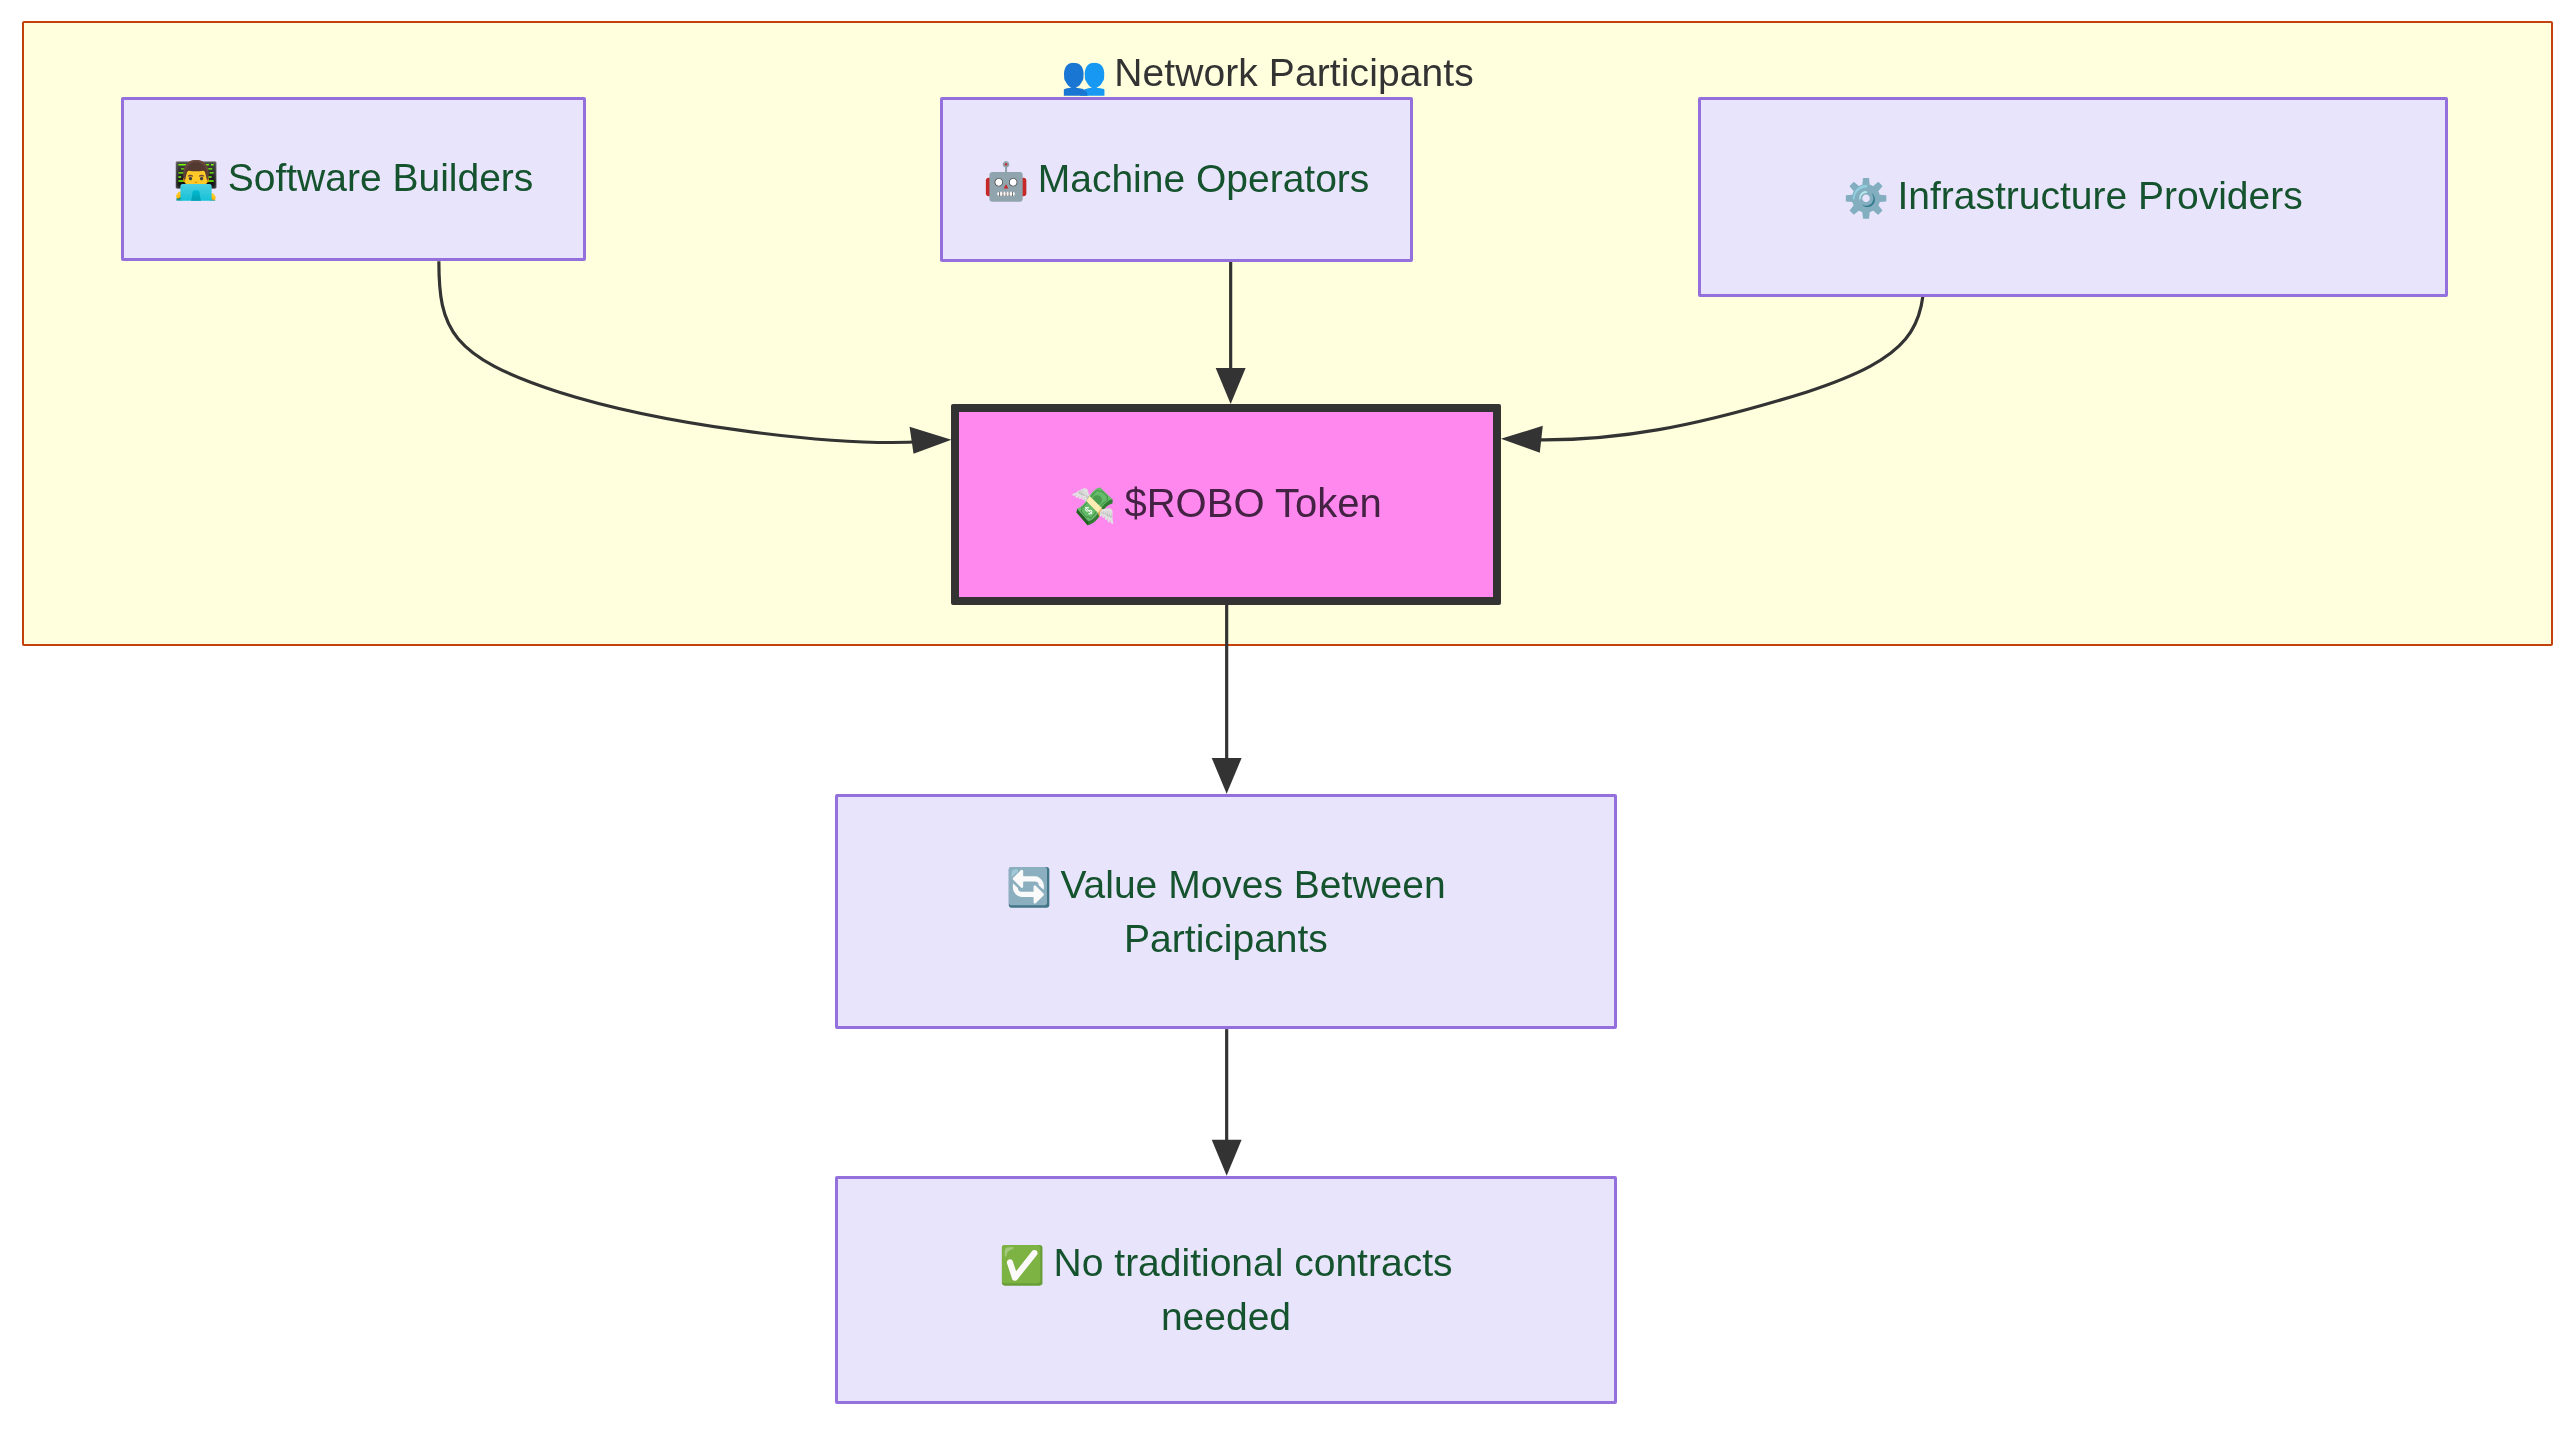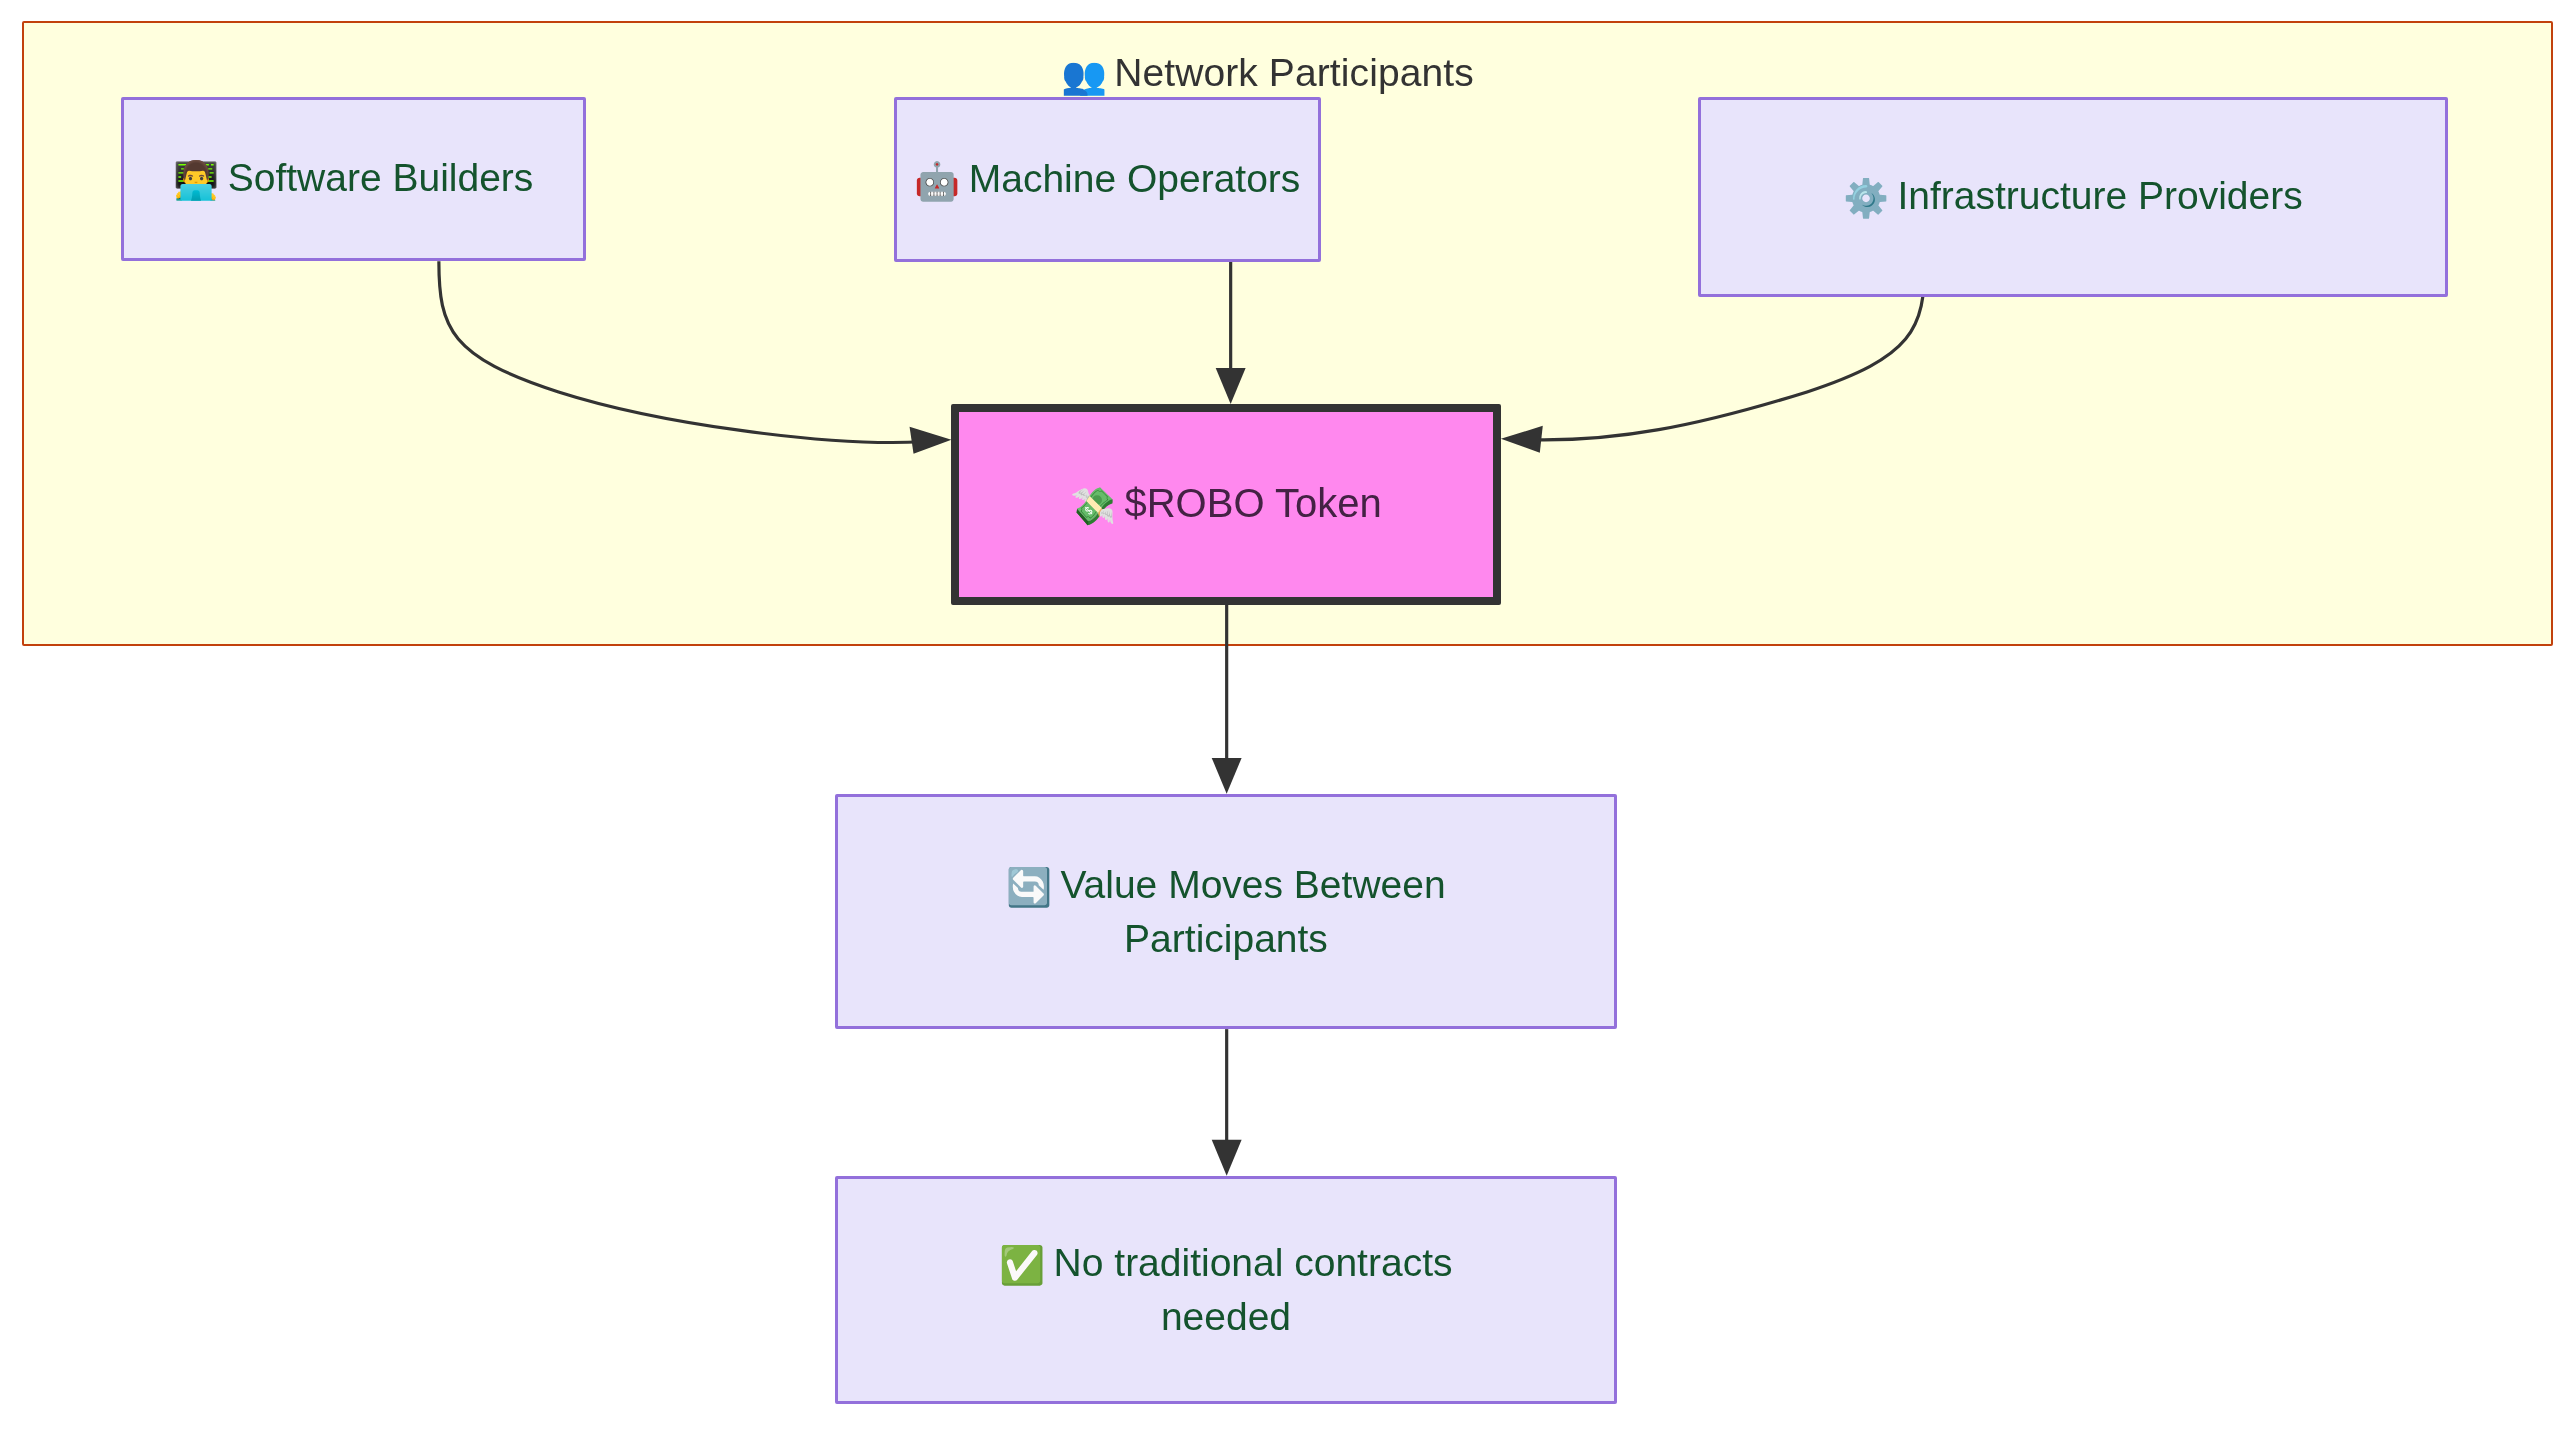--- a/index.html
+++ b/index.html
@@ -90,21 +90,21 @@
   .node .label {
     display: block;
   }
   .node .emoji {
     font-size: 37px;
     vertical-align: -2px;
     margin-right: 8px;
   }
 
   #node-builders      { left: 121px;  top: 97px;   width: 465px;  height: 164px; }
-  #node-operators     { left: 894px;  top: 97px;   width: 427px;  height: 165px; }
+  #node-operators     { left: 940px;  top: 97px;   width: 473px;  height: 165px; }
   #node-infrastructure{ left: 1698px; top: 97px;   width: 750px;  height: 200px; }
 
   #node-token {
     left: 951px;
     top: 404px;
     width: 550px;
     height: 201px;
     background: #ff88ee;
     border: 8px solid #333333;
     border-radius: 2px;

